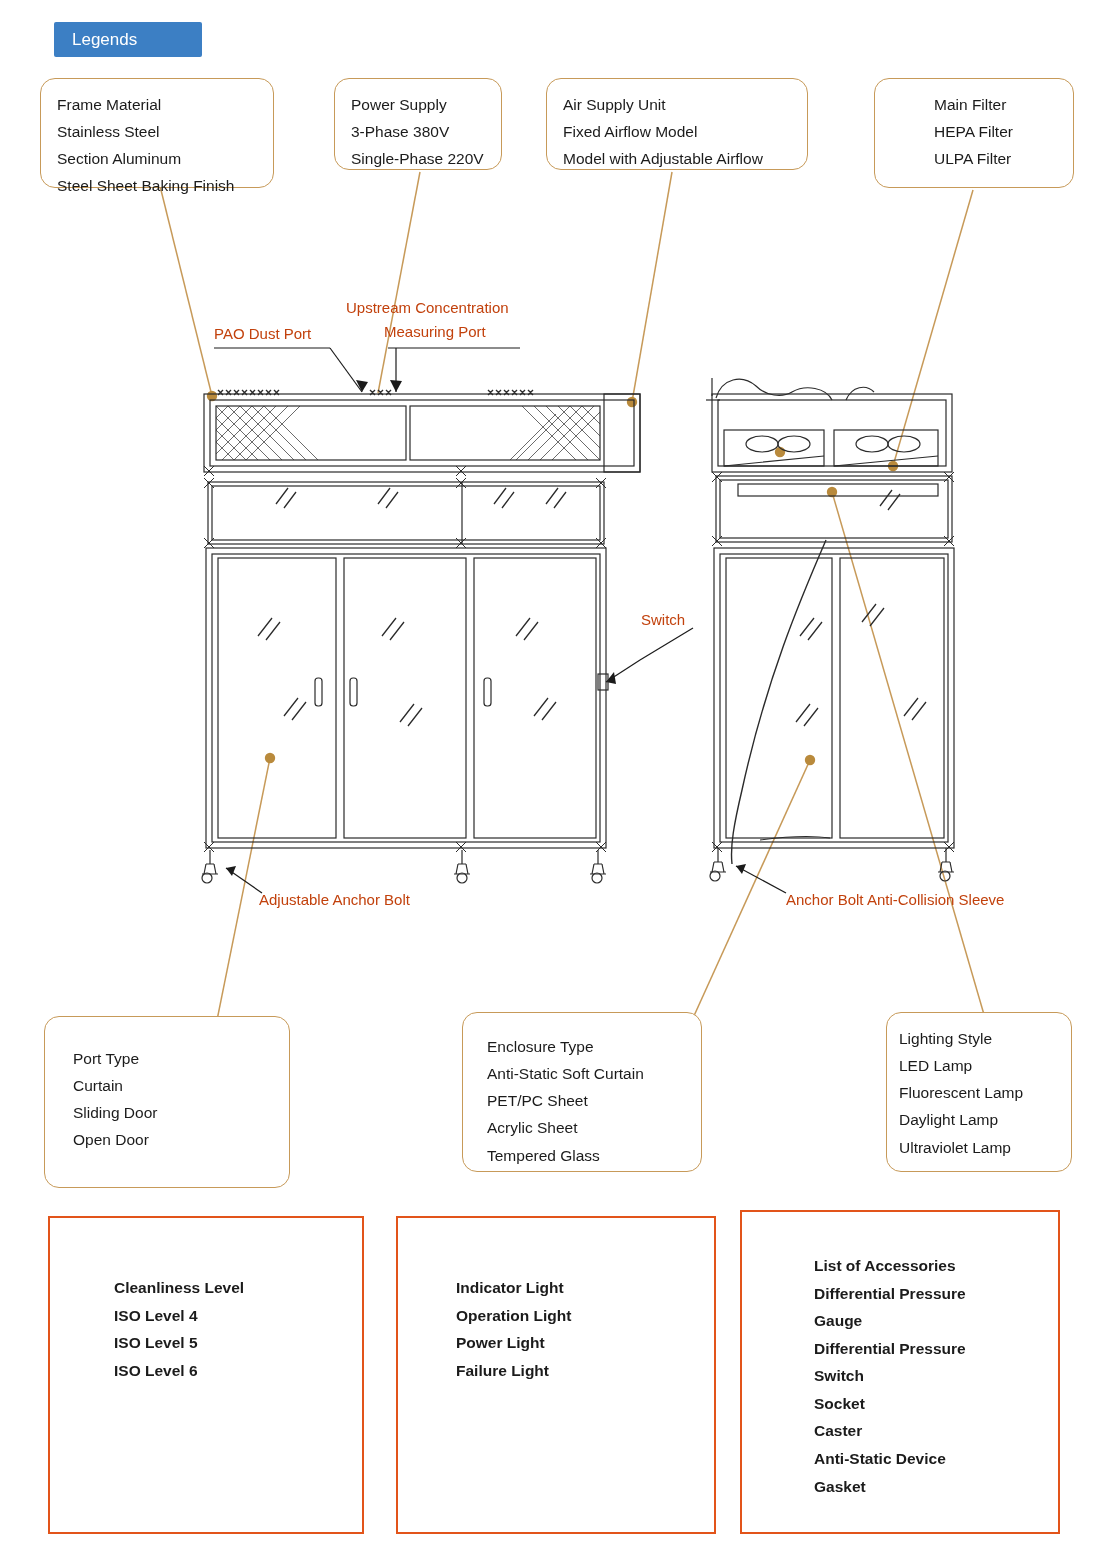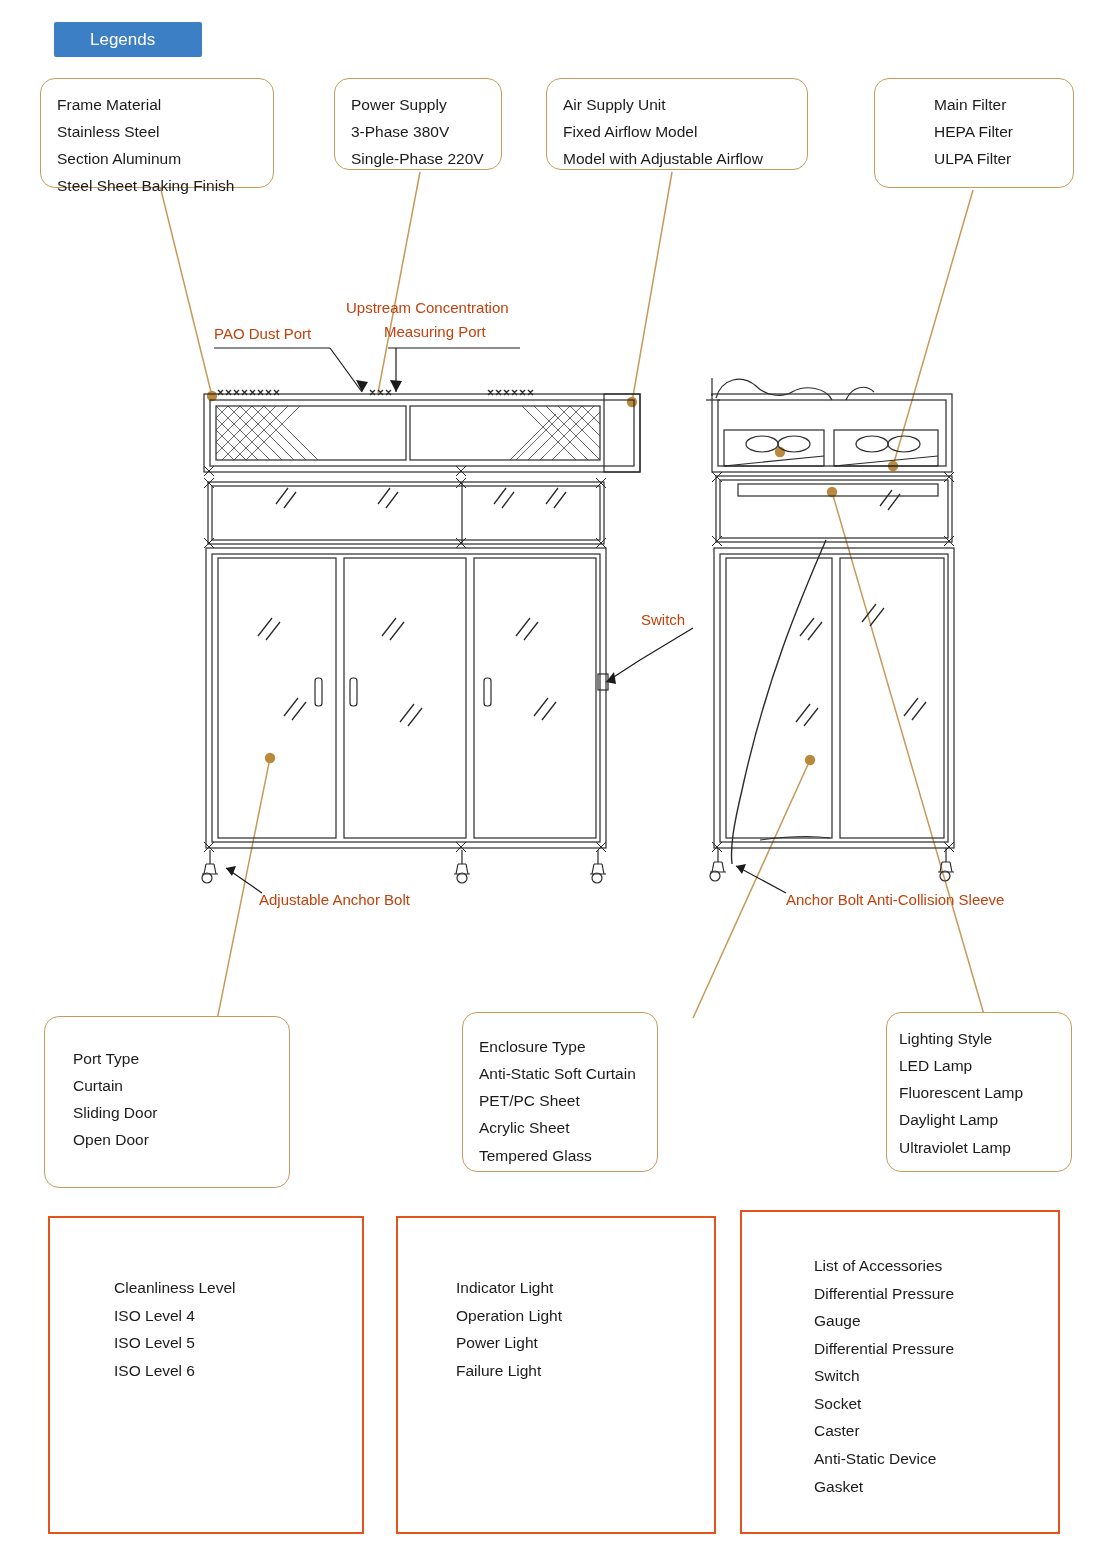--- a/index.html
+++ b/index.html
@@ -23,21 +23,21 @@
     position: absolute;
     left: 54px;
     top: 22px;
     width: 148px;
     height: 35px;
     background: #3c7fc4;
     color: #ffffff;
     font-size: 17px;
     display: flex;
     align-items: center;
-    padding-left: 36px;
+    padding-left: 18px;
     box-sizing: border-box;
     border-radius: 2px;
   }
   
   .callout {
     position: absolute;
     box-sizing: border-box;
     border: 1.4px solid #c79a59;
     border-radius: 15px;
     background: #ffffff;
@@ -53,21 +53,21 @@
     position: absolute;
     box-sizing: border-box;
     border: 2.4px solid #e2541a;
     background: #ffffff;
     padding: 0;
     font-size: 15.5px;
     line-height: 1.78;
     color: #1b1b1b;
   }
   .obox .inner { position: absolute; }
-  .obox .ln { white-space: nowrap; }
+  .obox .ln { white-space: nowrap; font-weight: bold; }
 
   
   .plabel {
     position: absolute;
     font-size: 15px;
     line-height: 1.6;
     color: #c2410c;
     white-space: nowrap;
   }
 
@@ -293,21 +293,21 @@
     <div class="ln">ULPA Filter</div>
   </div>
 
   <div class="callout" style="left:44px; top:1016px; width:246px; height:172px; padding-top:28px; padding-left:28px;">
     <div class="ln">Port Type</div>
     <div class="ln">Curtain</div>
     <div class="ln">Sliding Door</div>
     <div class="ln">Open Door</div>
   </div>
 
-  <div class="callout" style="left:462px; top:1012px; width:196px; height:160px; padding-top:20px; padding-left:16px;">
+  <div class="callout" style="left:462px; top:1012px; width:240px; height:160px; padding-top:20px; padding-left:24px;">
     <div class="ln">Enclosure Type</div>
     <div class="ln">Anti-Static Soft Curtain</div>
     <div class="ln">PET/PC Sheet</div>
     <div class="ln">Acrylic Sheet</div>
     <div class="ln">Tempered Glass</div>
   </div>
 
   <div class="callout" style="left:886px; top:1012px; width:186px; height:160px; padding-left:12px;">
     <div class="ln">Lighting Style</div>
     <div class="ln">LED Lamp</div>

